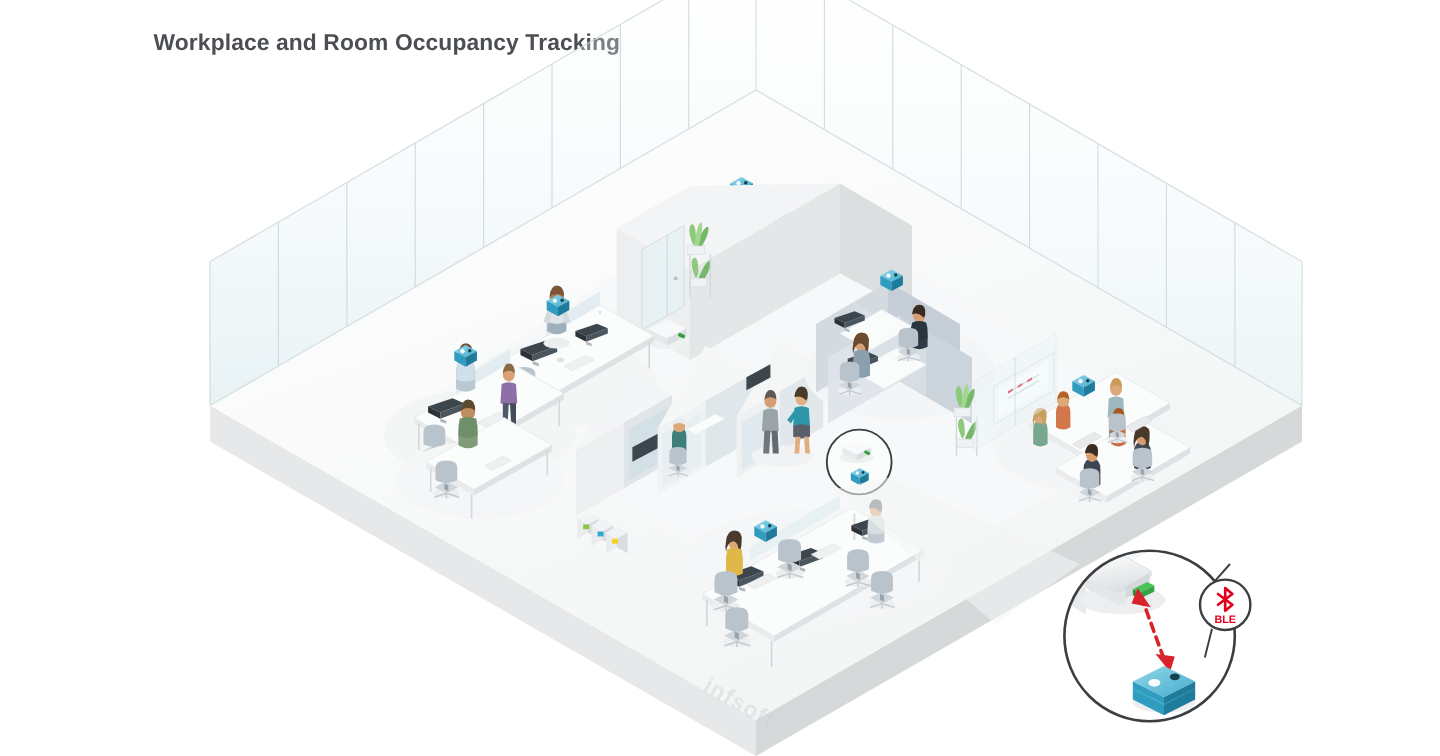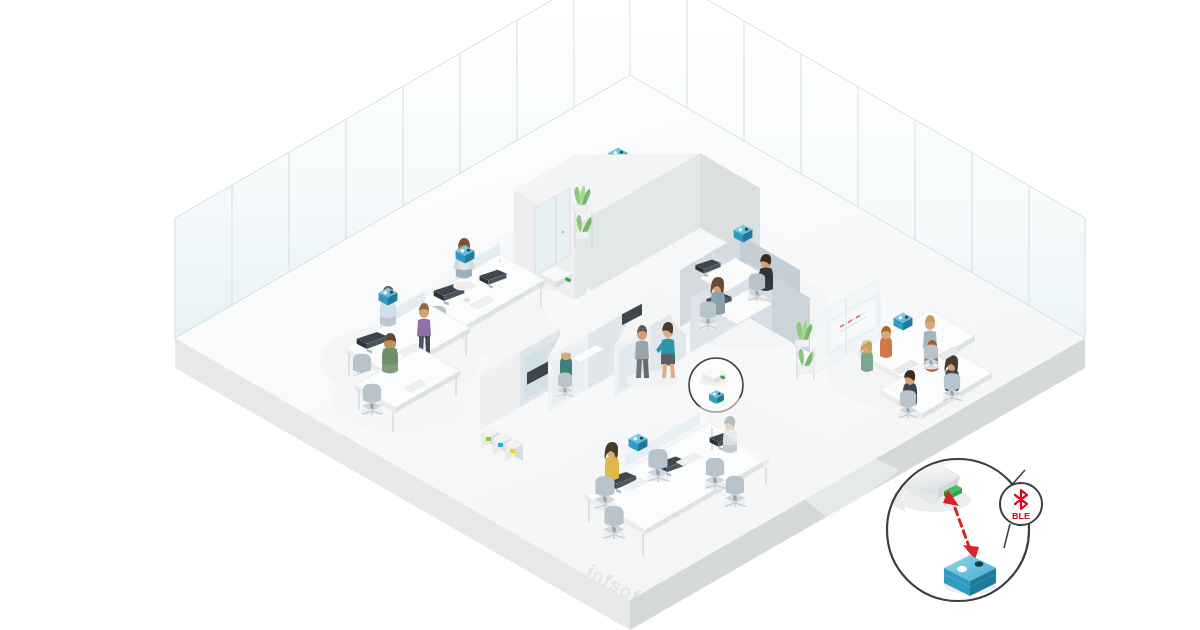--- a/index.html
+++ b/index.html
@@ -34,20 +34,21 @@
     width: 1200px;
     height: 630px;
   }
   .no-sel { user-select: none; }
 </style>
 </head>
 <body>
 
 <div id="page">
 
+  <div id="title" class="no-sel">Workplace and Room Occupancy Tracking</div>
 
   <svg id="scene" viewBox="0 0 1200 630" xmlns="http://www.w3.org/2000/svg">
     <defs>
       <linearGradient id="gFloor" x1="0" y1="0" x2="0.6" y2="1">
         <stop offset="0%" stop-color="#ffffff"></stop>
         <stop offset="100%" stop-color="#f2f4f5"></stop>
       </linearGradient>
       <linearGradient id="gGlass" x1="0" y1="0" x2="0" y2="1">
         <stop offset="0%" stop-color="#ffffff" stop-opacity="0.25"></stop>
         <stop offset="100%" stop-color="#dcecf0" stop-opacity="0.9"></stop>

